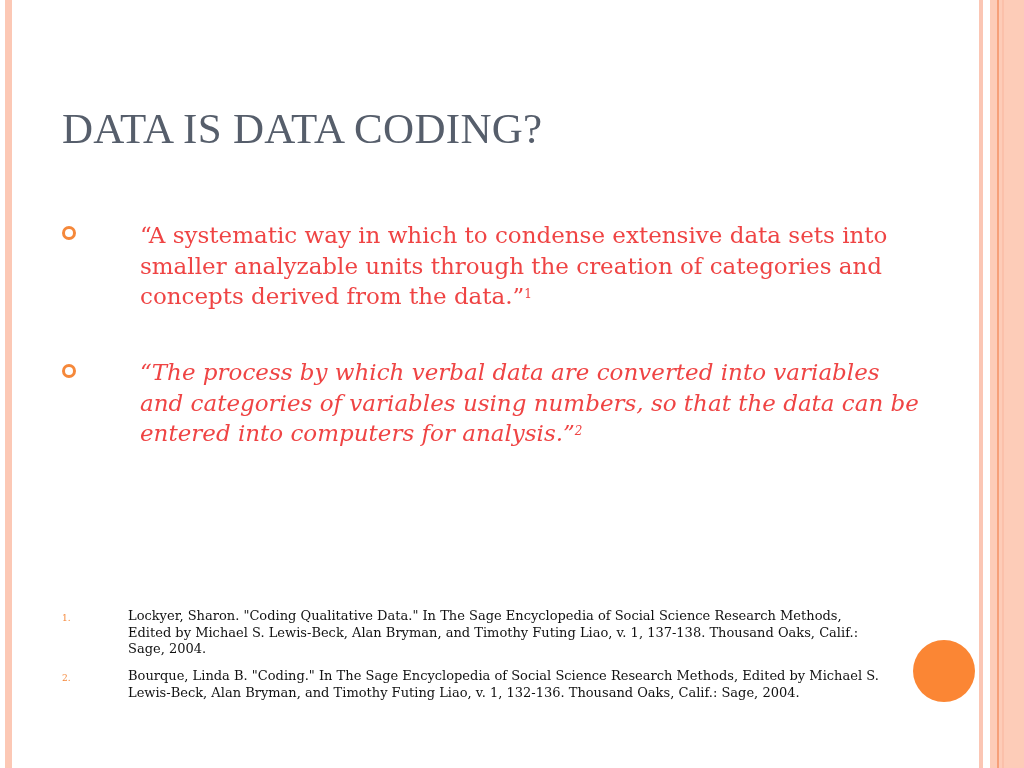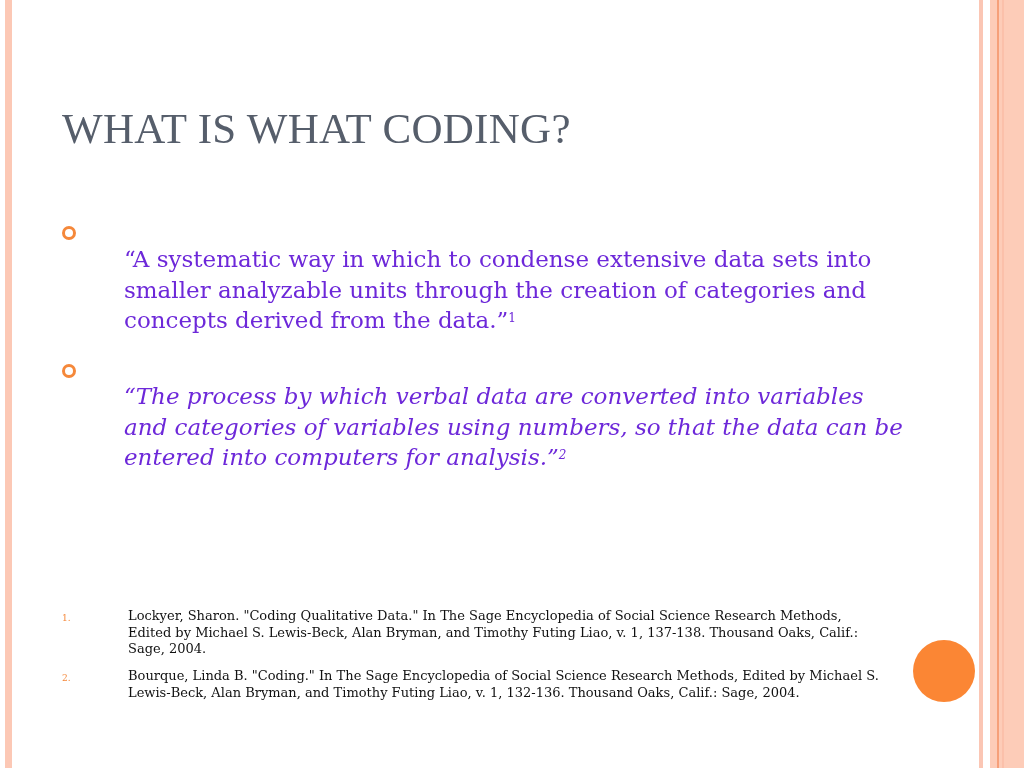--- a/index.html
+++ b/index.html
@@ -19,25 +19,24 @@
       position: absolute; left: 62px; top: 104px;
       font-family: "Liberation Serif", "DejaVu Serif", serif;
       font-size: 43px; color: #565e6b; letter-spacing: 0.3px;
       white-space: nowrap;
     }
     .bullet-icon {
       position: absolute; width: 8px; height: 8px;
       border: 3px solid #f5883a; border-radius: 50%;
     }
     .bullet-text {
-      position: absolute; left: 124px;
+      position: absolute; left: 140px;
       font-family: "DejaVu Serif", serif;
-      font-size: 23px; line-height: 30.5px; color: #6d28d9;
+      font-size: 23px; line-height: 30.5px; color: #ef4444;
       width: 780px;
-      margin-top: 24px;
     }
     .bullet-text sup { font-size: 12px; vertical-align: 6px; line-height: 0; }
     .fn-num {
       position: absolute; left: 62px;
       font-family: "DejaVu Serif", serif;
       font-size: 9px; color: #f5883a;
     }
     .fn-text {
       position: absolute; left: 128px;
       font-family: "DejaVu Serif", serif;
@@ -51,21 +50,21 @@
   </style>
 </head>
 <body>
 
 <div class="left-stripe"></div>
 <div class="rs rs1"></div>
 <div class="rs rs2"></div>
 <div class="rs rs3"></div>
 <div class="rs rs4"></div>
 
-<div class="title">WHAT IS WHAT CODING?</div>
+<div class="title">DATA IS DATA CODING?</div>
 
 <span class="bullet-icon" style="left:62px; top:226px;"></span>
 <div class="bullet-text" style="top:220px;"><span>“A systematic way in which to condense extensive data sets into smaller analyzable units through the creation of categories and concepts derived from the data.”</span><sup>1</sup></div>
 
 <span class="bullet-icon" style="left:62px; top:364px;"></span>
 <div class="bullet-text" style="top:357px;font-style:italic;"><span>“The process by which verbal data are converted into variables and categories of variables using numbers, so that the data can be entered into computers for analysis.”</span><sup>2</sup></div>
 
 <div class="fn-num" style="top:613px;">1.</div>
 <div class="fn-text" style="top:608px;">Lockyer, Sharon. "Coding Qualitative Data." In The Sage Encyclopedia of Social Science Research Methods, Edited by Michael S. Lewis-Beck, Alan Bryman, and Timothy Futing Liao, v. 1, 137-138. Thousand Oaks, Calif.: Sage, 2004.</div>
 

